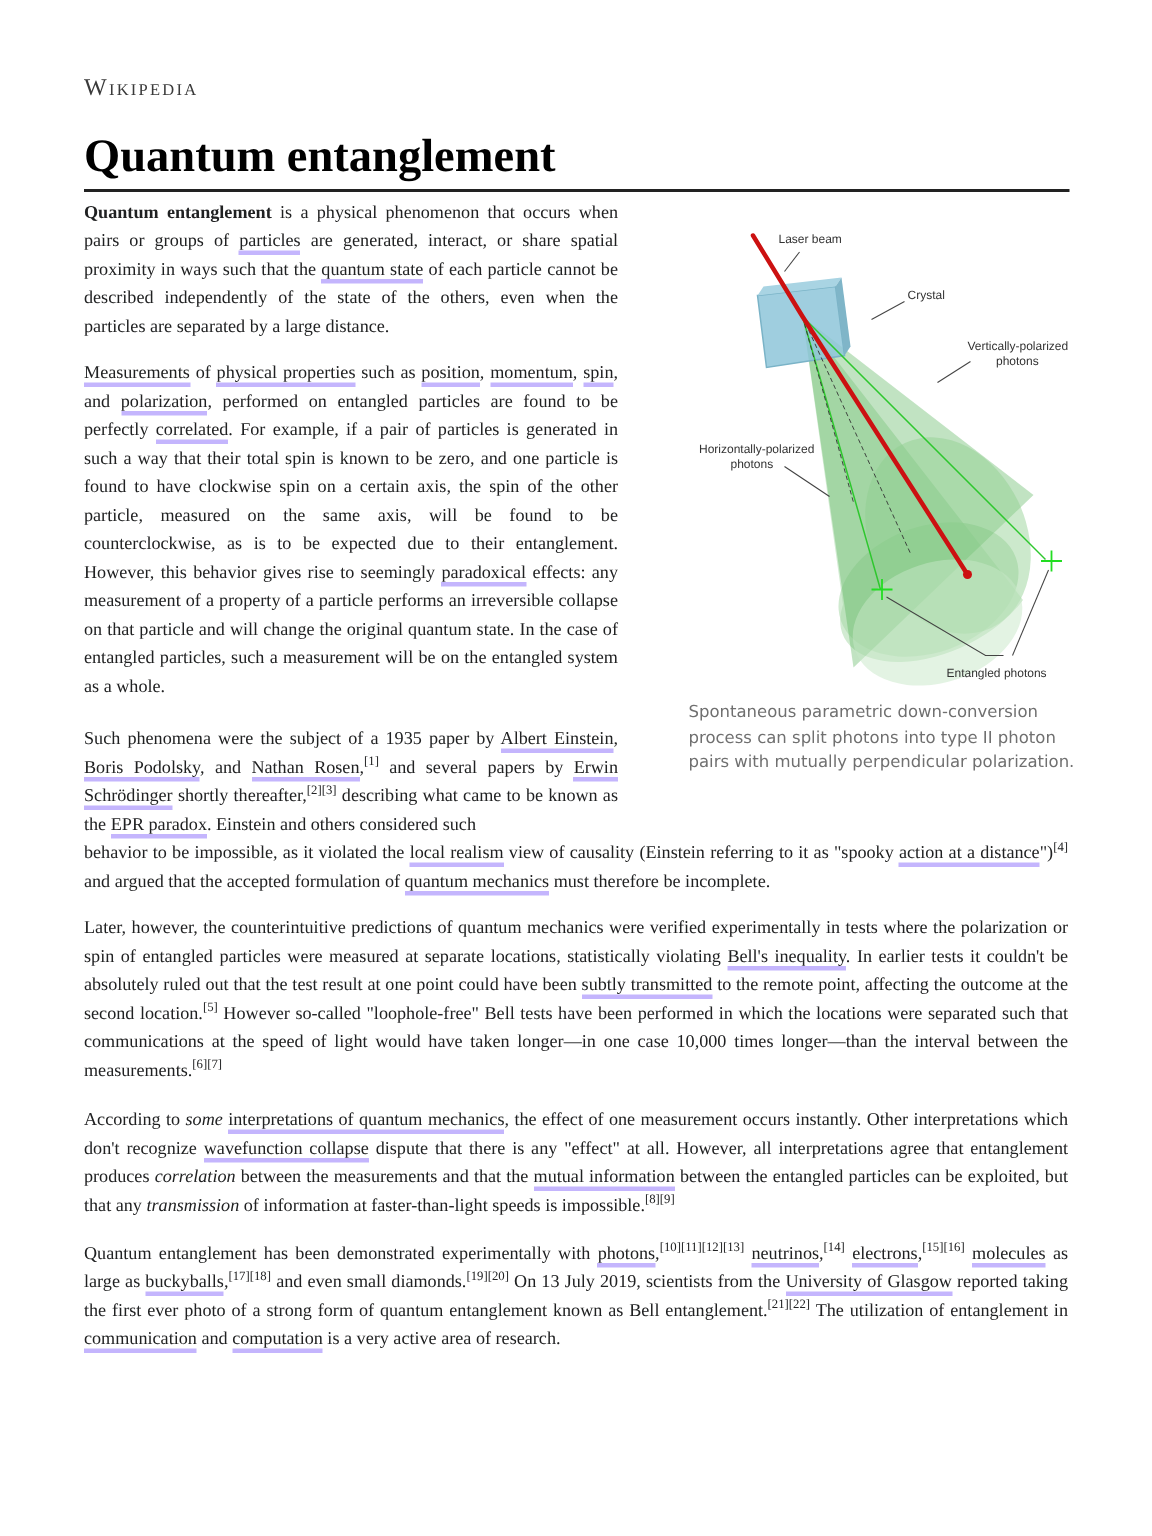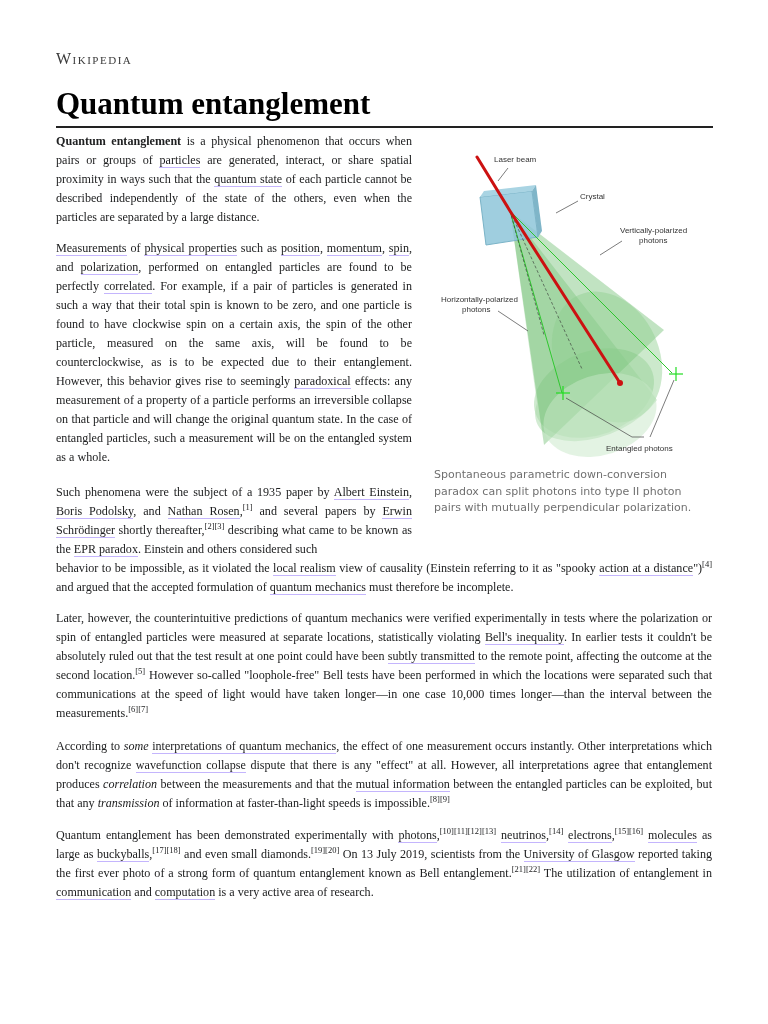--- a/index.html
+++ b/index.html
@@ -3,24 +3,24 @@
 <meta charset="utf-8">
 <style>
   html, body { margin: 0; padding: 0; background: #ffffff; }
   body { width: 768px; height: 1024px; position: relative; overflow: hidden; font-family: "DejaVu Serif", "Liberation Serif", serif; color: #202122; }
   .wordmark { position: absolute; left: 56px; top: 50px; font-family: "Liberation Serif", serif; font-size: 16px; letter-spacing: 1.5px; color: #3a3a3a; font-variant: small-caps; }
   .title { position: absolute; left: 56px; top: 84px; margin: 0; font-family: "Liberation Serif", serif; font-weight: bold; font-size: 31px; color: #000; line-height: 40px; }
   .title-rule { position: absolute; left: 56px; top: 126px; width: 657px; height: 2px; background: #222; }
   .para { position: absolute; left: 56px; margin: 0; font-family: "Liberation Serif", serif; font-size: 12.1px; line-height: 19px; text-align: justify; color: #202122; }
   .narrow { width: 356px; }
   .wide { width: 656px; }
-  a.wl { color: #202122; text-decoration: none; border-bottom: 1px solid #c4b5fd; }
+  a.wl { color: #202122; text-decoration: none; border-bottom: 3px solid #c4b5fd; }
   sup.ref { font-size: 8.5px; line-height: 0; vertical-align: 5px; color: #202122; }
   b { font-weight: bold; }
-  .figure { position: absolute; left: 432px; top: 145px; width: 280px; }
+  .figure { position: absolute; left: 457px; top: 145px; width: 280px; }
   .figure svg { display: block; }
   .caption { font-family: "DejaVu Sans", sans-serif; font-size: 11px; line-height: 16.5px; color: #707070; margin: 2px 0 0 2px; width: 270px; }
   .lbl { font-family: "Liberation Sans", sans-serif; font-size: 8px; fill: #333; }
 </style>
 </head>
 <body>
 
 <div class="wordmark">Wikipedia</div>
 <h1 class="title">Quantum entanglement</h1>
 <div class="title-rule"></div>
@@ -63,21 +63,21 @@
       <polyline points="242,235 218,292"></polyline>
     </g>
     <text class="lbl" x="62" y="17">Laser beam</text>
     <text class="lbl" x="148" y="54">Crystal</text>
     <text class="lbl" x="188" y="88">Vertically-polarized</text>
     <text class="lbl" x="207" y="98">photons</text>
     <text class="lbl" x="9" y="157">Horizontally-polarized</text>
     <text class="lbl" x="30" y="167">photons</text>
     <text class="lbl" x="174" y="306">Entangled photons</text>
   </svg>
-  <div class="caption">Spontaneous parametric down-conversion paradox can split photons into type II photon pairs with mutually perpendicular polarization.</div>
+  <div class="caption">Spontaneous parametric down-conversion process can split photons into type II photon pairs with mutually perpendicular polarization.</div>
 </div>
 
 <p class="para narrow" style="top:132px;"><b>Quantum entanglement</b><span> is a physical phenomenon that occurs when pairs or groups of </span><a class="wl">particles</a><span> are generated, interact, or share spatial proximity in ways such that the </span><a class="wl">quantum state</a><span> of each particle cannot be described independently of the state of the others, even when the particles are separated by a large distance.</span></p>
 
 <p class="para narrow" style="top:239px;"><a class="wl">Measurements</a><span> of </span><a class="wl">physical properties</a><span> such as </span><a class="wl">position</a><span>, </span><a class="wl">momentum</a><span>, </span><a class="wl">spin</a><span>, and </span><a class="wl">polarization</a><span>, performed on entangled particles are found to be perfectly </span><a class="wl">correlated</a><span>. For example, if a pair of particles is generated in such a way that their total spin is known to be zero, and one particle is found to have clockwise spin on a certain axis, the spin of the other particle, measured on the same axis, will be found to be counterclockwise, as is to be expected due to their entanglement. However, this behavior gives rise to seemingly </span><a class="wl">paradoxical</a><span> effects: any measurement of a property of a particle performs an irreversible collapse on that particle and will change the original quantum state. In the case of entangled particles, such a measurement will be on the entangled system as a whole.</span></p>
 
 <p class="para narrow" style="top:483px;"><span>Such phenomena were the subject of a 1935 paper by </span><a class="wl">Albert Einstein</a><span>, </span><a class="wl">Boris Podolsky</a><span>, and </span><a class="wl">Nathan Rosen</a><span>,</span><sup class="ref">[1]</sup><span> and several papers by </span><a class="wl">Erwin Schrödinger</a><span> shortly thereafter,</span><sup class="ref">[2]</sup><sup class="ref">[3]</sup><span> describing what came to be known as the </span><a class="wl">EPR paradox</a><span>. Einstein and others considered such</span></p>
 
 <p class="para wide" style="top:559px;"><span>behavior to be impossible, as it violated the </span><a class="wl">local realism</a><span> view of causality (Einstein referring to it as "spooky </span><a class="wl">action at a distance</a><span>")</span><sup class="ref">[4]</sup><span> and argued that the accepted formulation of </span><a class="wl">quantum mechanics</a><span> must therefore be incomplete.</span></p>
 

